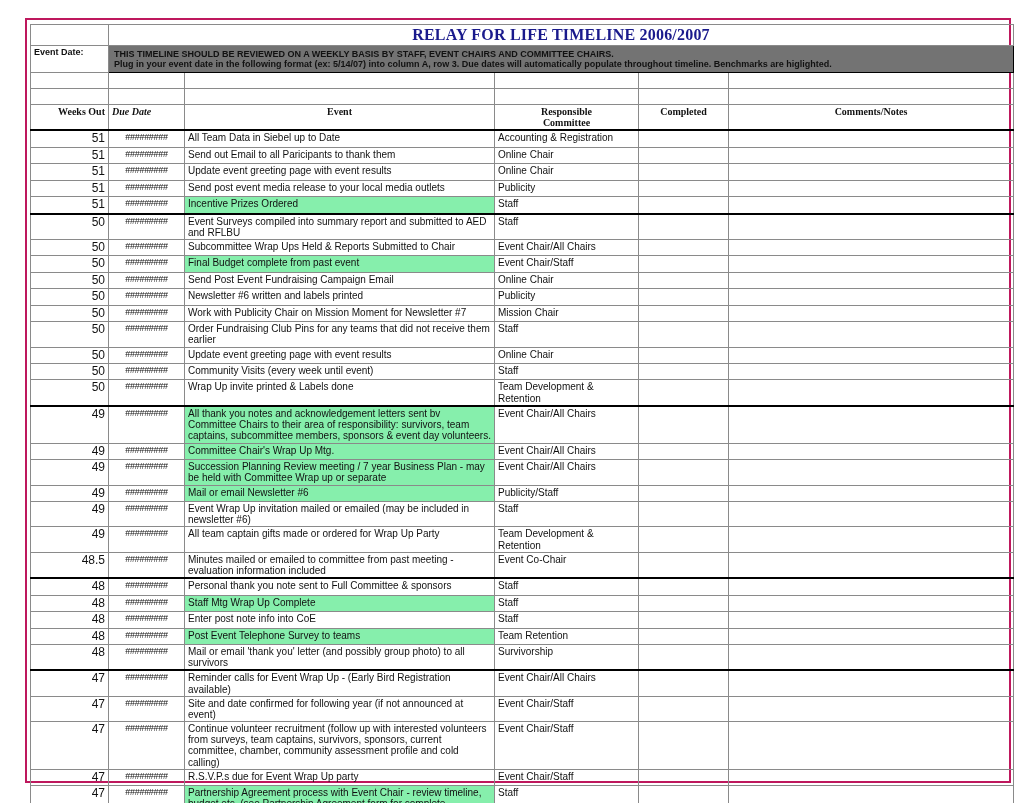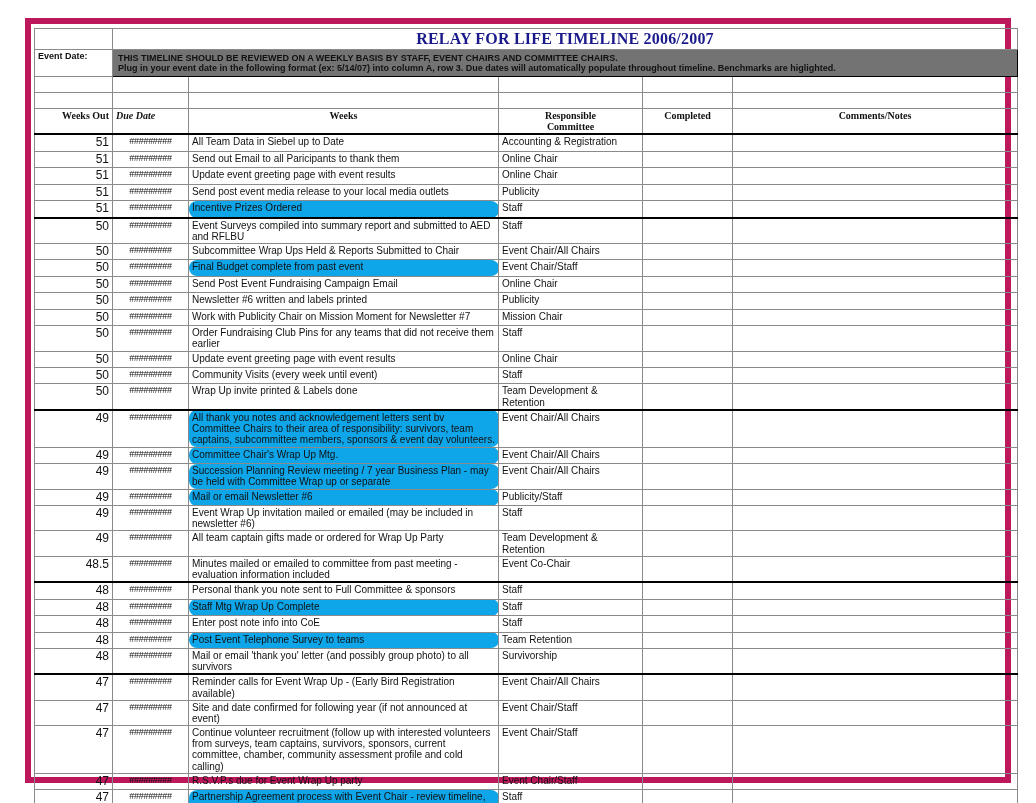--- a/index.html
+++ b/index.html
@@ -15,21 +15,21 @@
   }
   .page {
     position: relative;
     width: 1036px;
     height: 803px;
     background: #ffffff;
     box-sizing: border-box;
     padding: 18px 25px 20px 25px;
   }
   .sheet {
-    border: 6px solid #be185d;
+    border: 2px solid #be185d;
     width: 100%;
     height: 100%;
     box-sizing: border-box;
     background: #fff;
     position: relative;
   }
   table.grid {
     border-collapse: collapse;
     table-layout: fixed;
     width: 100%;
@@ -93,21 +93,21 @@
   }
   .hdr .ctr { text-align: center; }
   .hdr .rt { text-align: right; margin-left: 12px; }
   .hdr .lt { text-align: left; font-style: italic; }
 
   td.num { text-align: right; font-size: 12px; padding-right: 4px; }
   td.due { text-align: center; font-size: 9px; letter-spacing: -0.3px; }
   td.task { font-size: 10px; }
   td.resp { font-size: 10px; }
 
-  .hl { background: #0ea5e9; border-radius: 8px; }
+  .hl { background: #86efac; }
 
   .thicktop td { border-top: 2px solid #000 !important; }
   .thickbottom td { border-bottom: 2px solid #000 !important; }
 
   .sheet-inner {
     padding: 4px 3px 0 3px;
   }
 </style>
 </head>
 <body>
@@ -148,21 +148,21 @@
               <td></td>
               <td></td>
               <td></td>
               <td></td>
               <td></td>
               <td></td>
             </tr>
             <tr class="hdr thickbottom">
               <td class="rt">Weeks Out</td>
               <td class="lt">Due Date</td>
-              <td class="ctr">Weeks</td>
+              <td class="ctr">Event</td>
               <td class="ctr">Responsible<br>Committee</td>
               <td class="ctr">Completed</td>
               <td class="ctr">Comments/Notes</td>
             </tr>
             <tr class="datarow">
               <td class="num">51</td>
               <td class="due">#########</td>
               <td class="task">All Team Data in Siebel up to Date</td>
               <td class="resp">Accounting &amp; Registration</td>
               <td></td>

